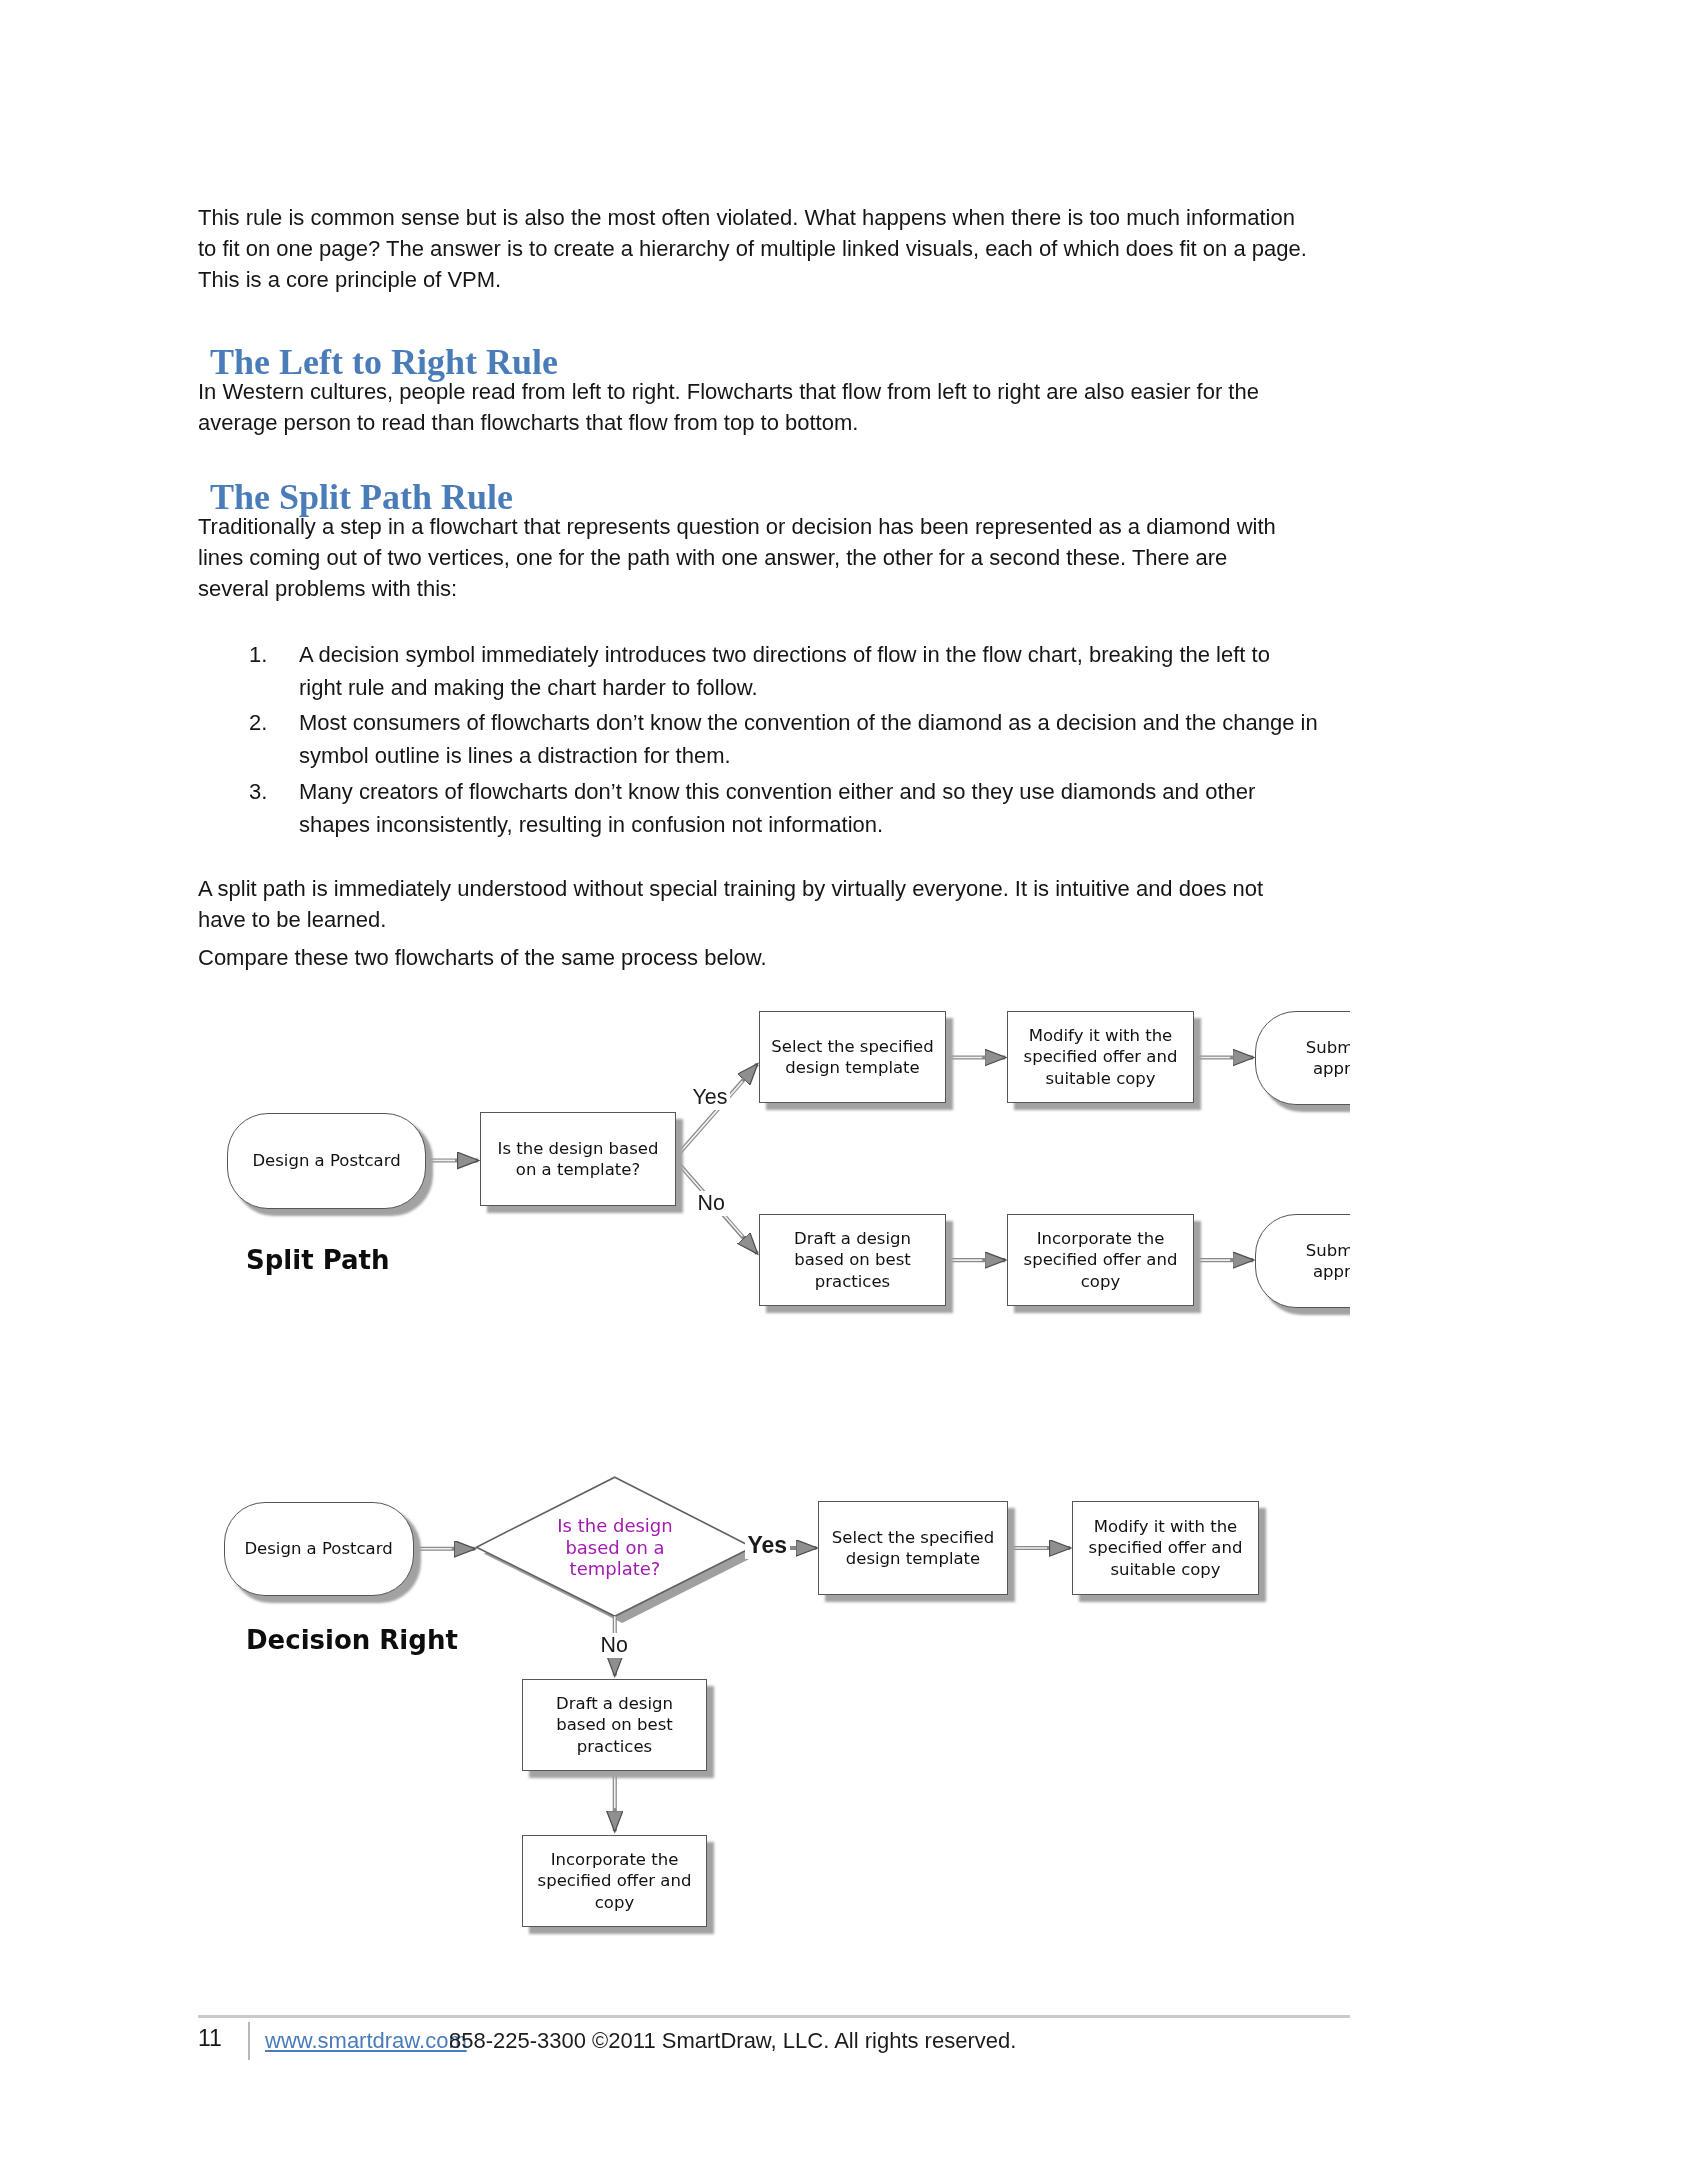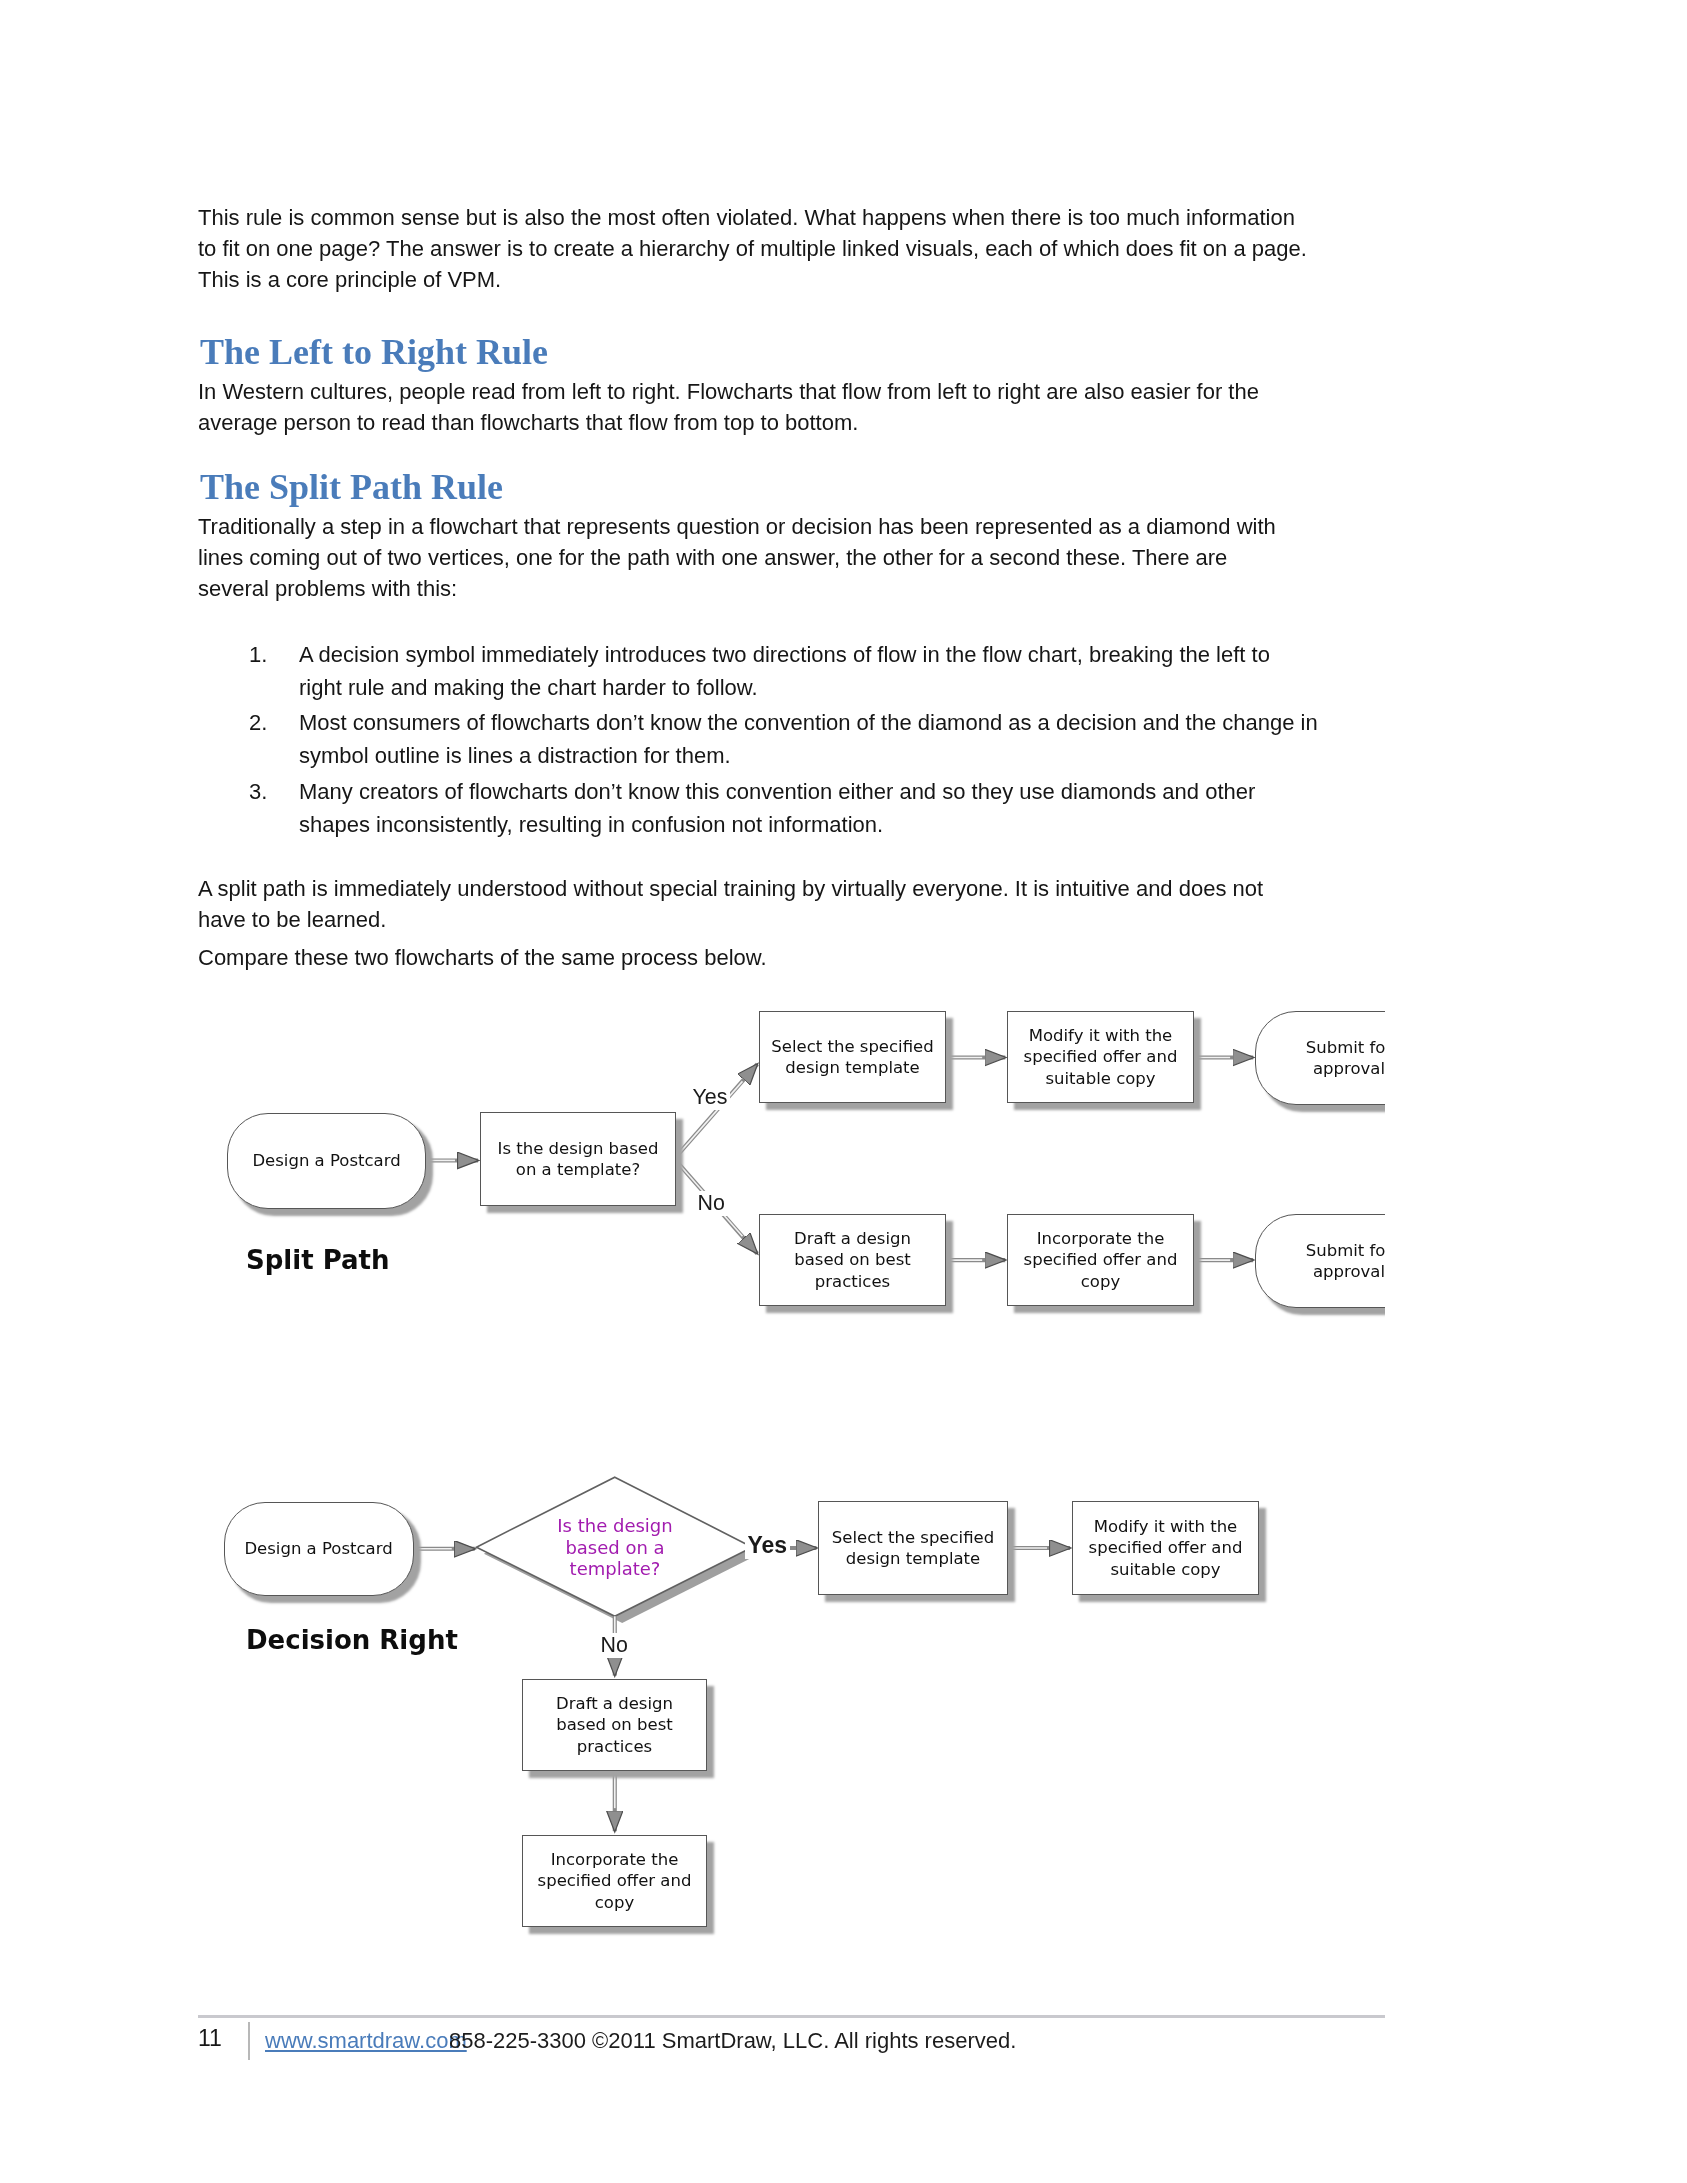--- a/index.html
+++ b/index.html
@@ -1,21 +1,21 @@
 <!DOCTYPE html>
 <html style="font-size:13px"><head>
 <meta charset="utf-8">
 <style>
   html,body{margin:0;padding:0;background:#ffffff;}
   .page{position:relative;width:1350px;height:2183px;background:#ffffff;overflow:hidden;
-        font-family:"Liberation Sans",sans-serif;color:#111;padding-left:35px;}
+        font-family:"Liberation Sans",sans-serif;color:#111;}
   .body-text{position:absolute;left:198px;width:1318px;font-size:22px;line-height:31px;
              white-space:pre-line;color:#161616;}
   .heading{position:absolute;left:196px;font-family:"Liberation Serif",serif;font-weight:bold;
-           font-size:36px;line-height:40px;margin:4px;}
+           font-size:36px;line-height:40px;margin:14px;}
   .list-row{position:absolute;left:249px;width:1236px;}
   .list-num{position:absolute;left:0;top:0;font-size:22px;line-height:33px;color:#161616;}
   .list-text{position:absolute;left:50px;top:0;width:1170px;font-size:22px;line-height:33px;
              white-space:pre-line;color:#161616;}
   .chart{position:absolute;}
   .chart svg{position:absolute;left:0;top:0;}
   .node{position:absolute;background:#fff;border:1.6px solid #565656;box-shadow:6.6px 6.6px 2.5px #a2a2a2;
         display:flex;align-items:center;justify-content:center;text-align:center;
         font-family:"DejaVu Sans",sans-serif;font-size:16.5px;line-height:21.4px;color:#111;
         white-space:pre-line;padding:3.3px;box-sizing:border-box;}

